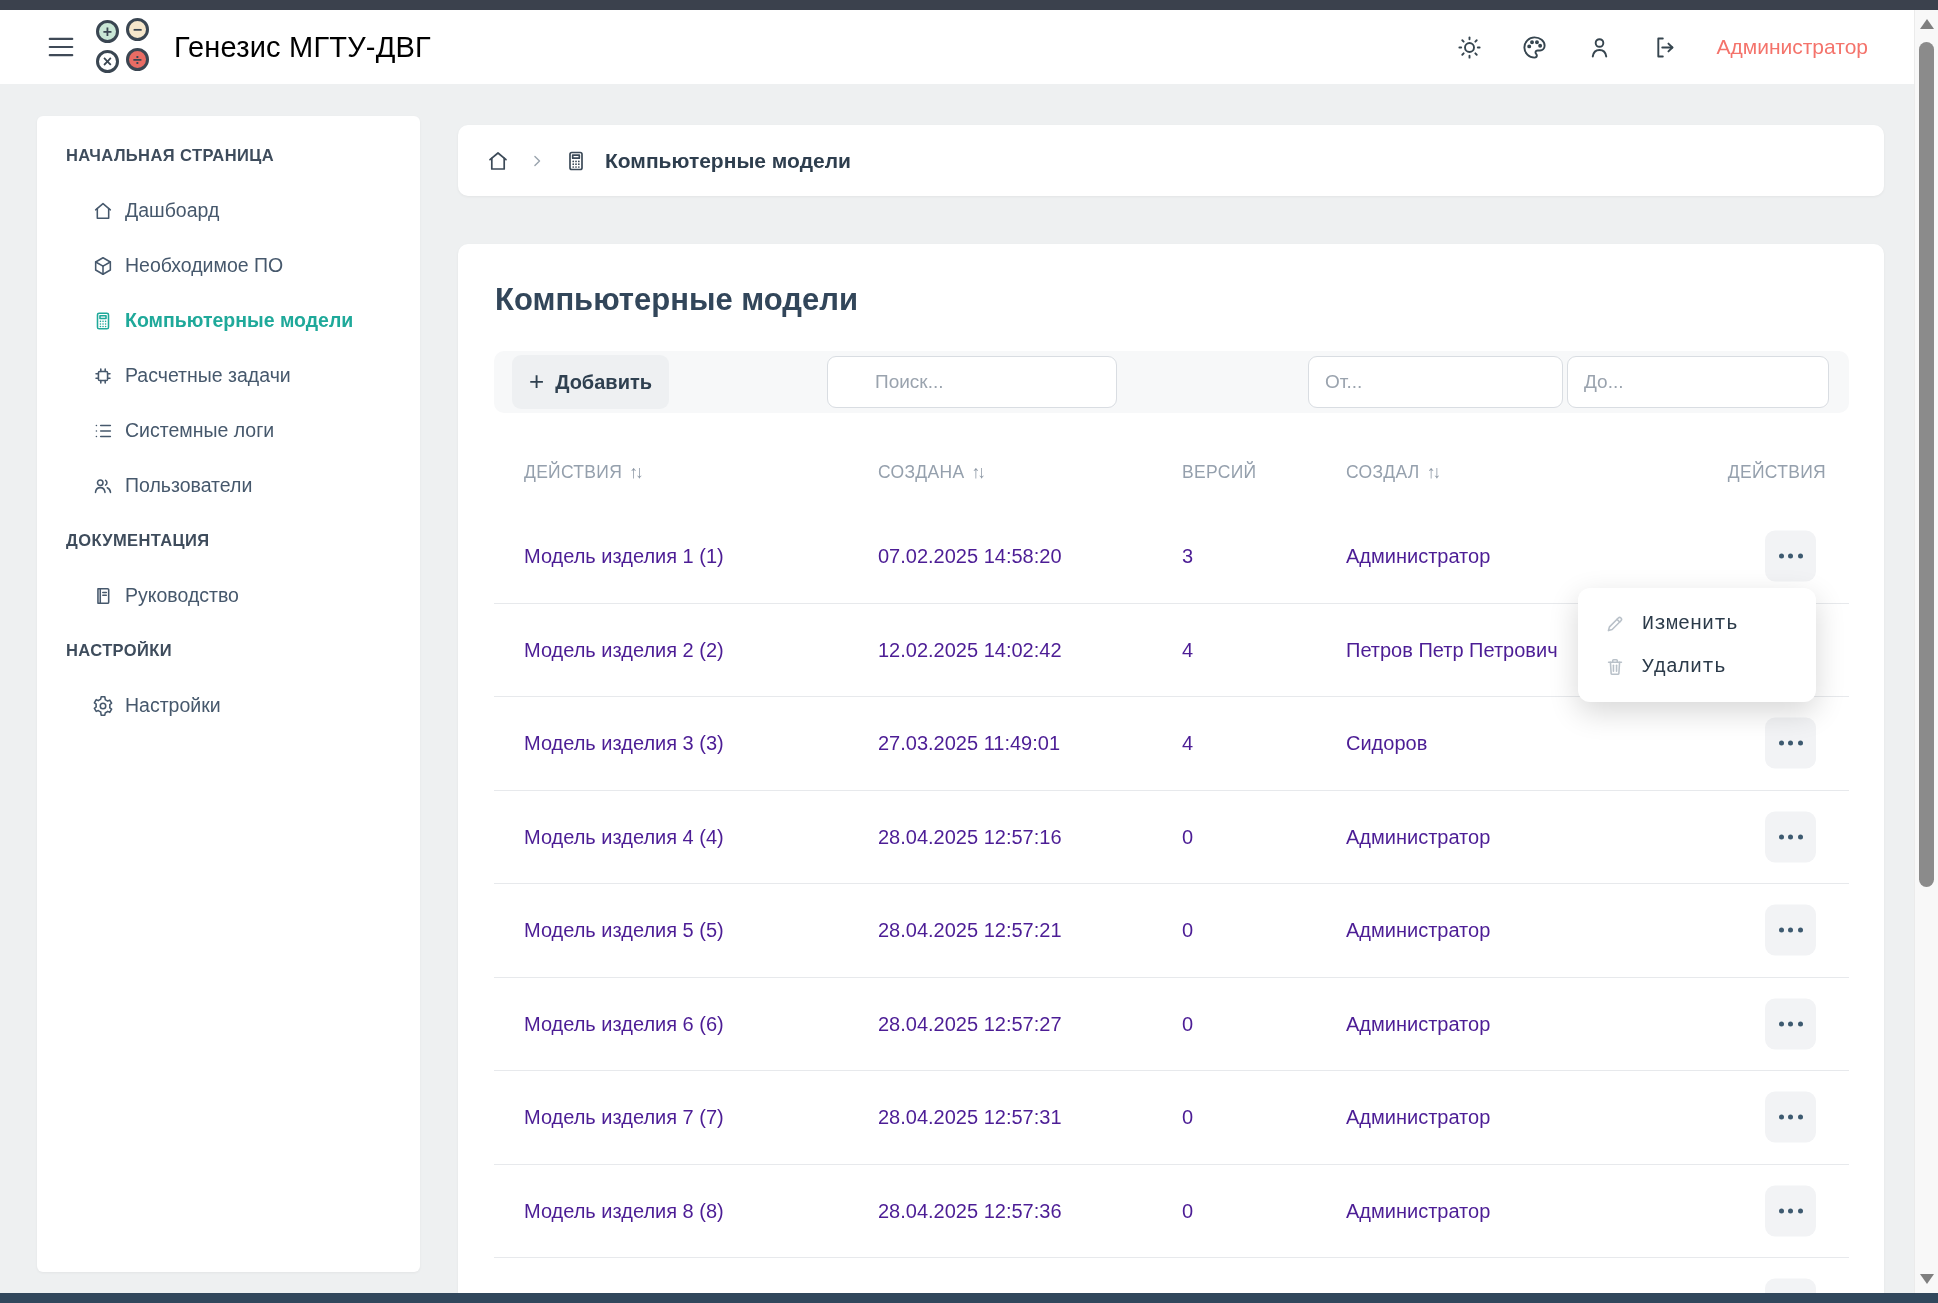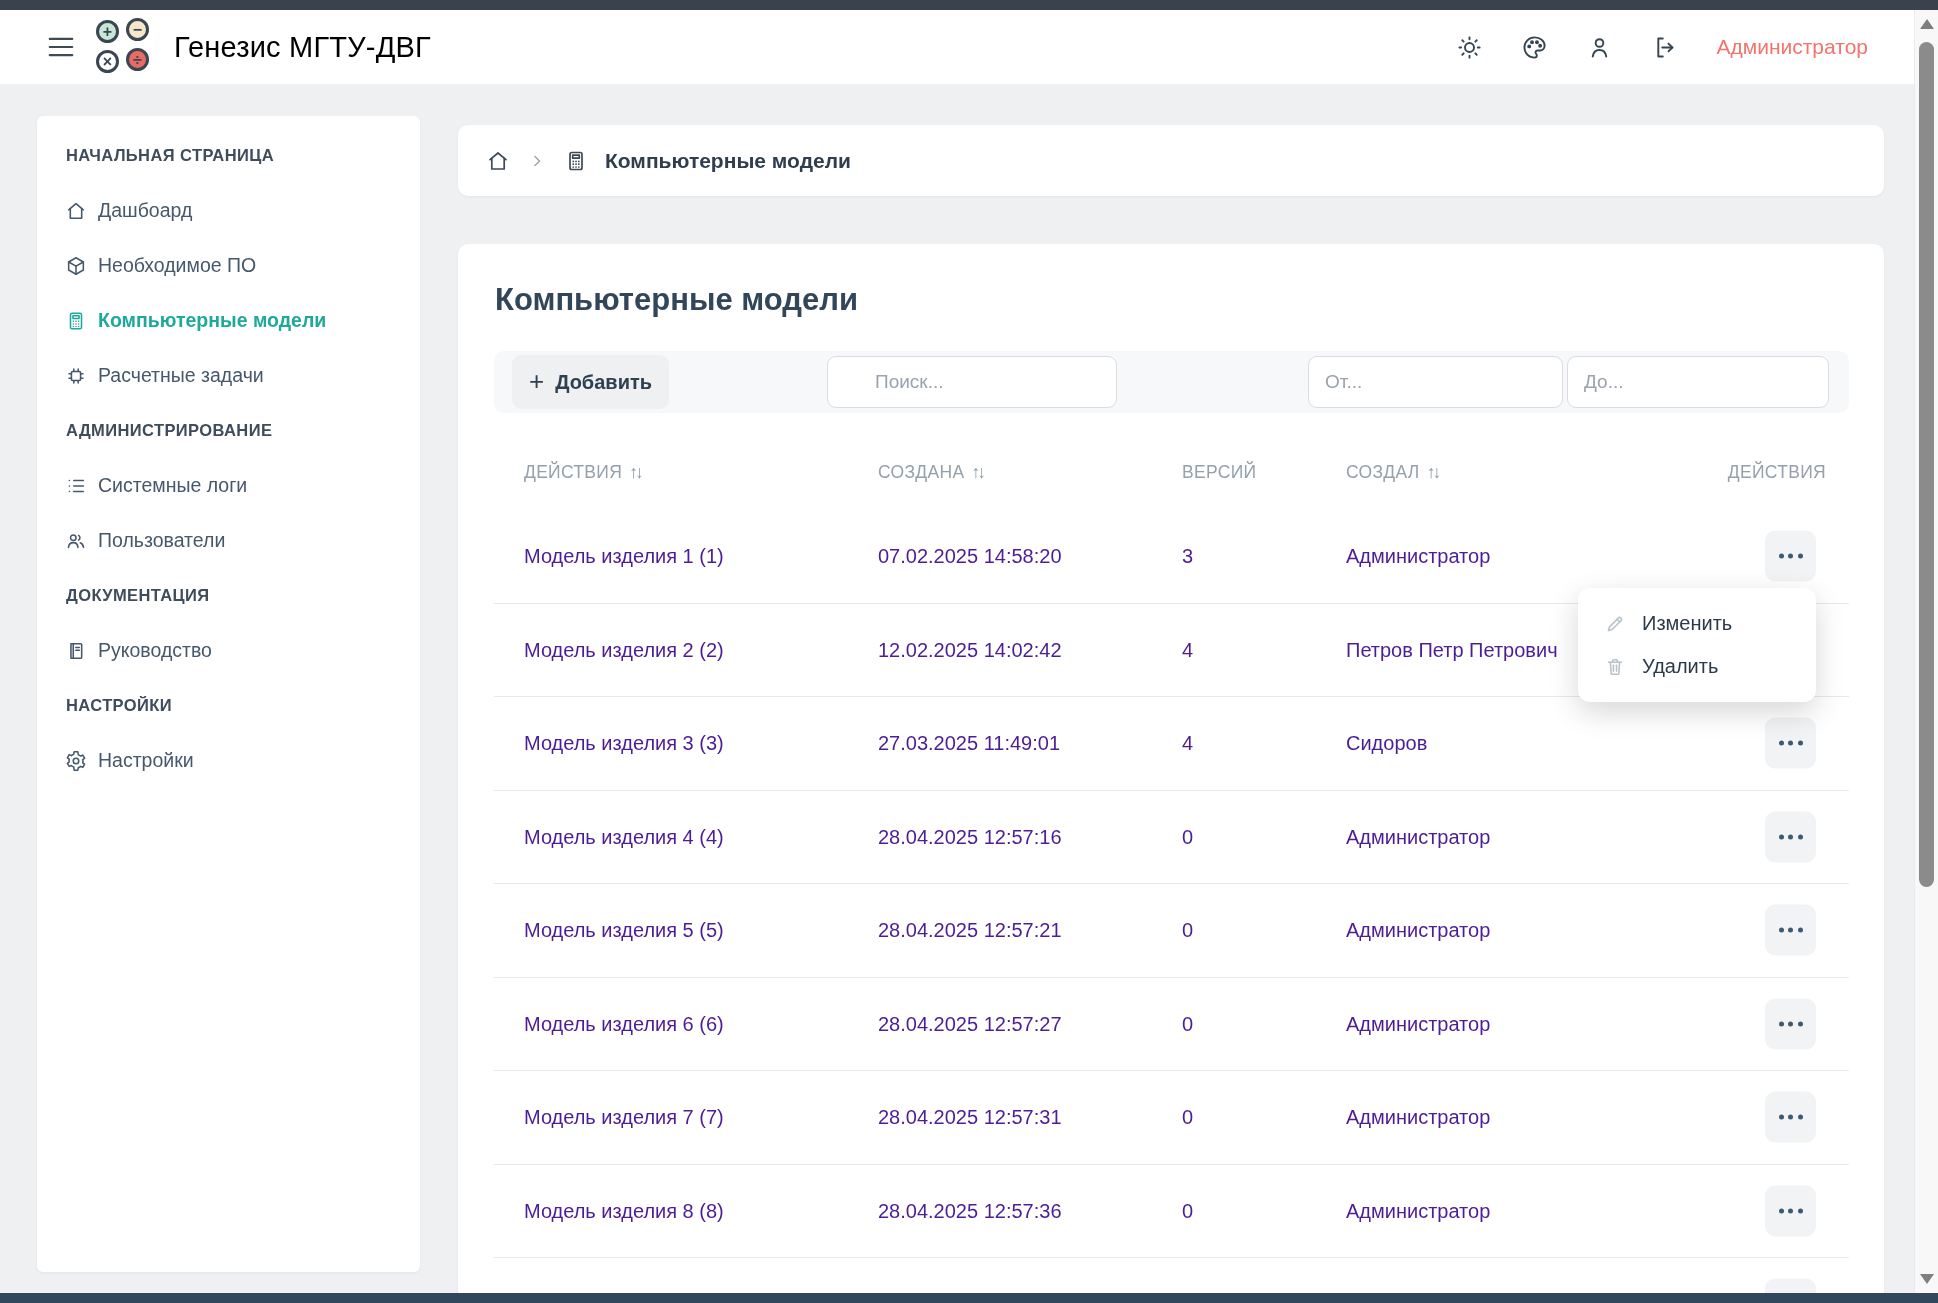--- a/index.html
+++ b/index.html
@@ -31,21 +31,21 @@
   .user-label { color:#f4736b; font-size:21px; cursor:pointer; }
 
   
   aside {
     position:absolute; left:37px; top:116px; width:383px; height:1156px;
     background:#fff; border-radius:6px; box-shadow:0 1px 3px rgba(0,0,0,.05);
     padding-top:12px;
   }
   .side-section { height:55px; display:flex; align-items:center; padding-left:29px;
     color:#3e4c5c; font-weight:700; font-size:16.5px; letter-spacing:.4px; }
-  .side-item { height:55px; display:flex; align-items:center; padding-left:27px; gap:10px;
+  .side-item { height:55px; display:flex; align-items:center; padding-left:54px; gap:10px;
     color:#46586c; font-size:19.5px; cursor:pointer; }
   .side-item .icn { display:flex; color:#46586c; width:24px; justify-content:center; }
   .side-item.active { color:#1fa99a; font-weight:700; }
   .side-item.active .icn { color:#1fa99a; }
 
   
   .bc-card {
     position:absolute; left:458px; top:125px; width:1426px; height:71px; background:#fff;
     border-radius:10px; box-shadow:0 1px 3px rgba(0,0,0,.05);
     display:flex; align-items:center; padding-left:28px; gap:17px;
@@ -97,21 +97,21 @@
   .row-action {
     position:absolute; right:33px; top:50%; transform:translateY(-50%);
     width:51px; height:51px; background:#f2f3f5; border:none; border-radius:10px; cursor:pointer;
     display:flex; align-items:center; justify-content:center; gap:4.5px;
   }
   .row-action .dot { width:5px; height:5px; border-radius:50%; background:#3e5a70; }
 
   
   .menu {
     position:absolute; left:1120px; top:344px; width:238px; background:#fff; border-radius:12px;
-    box-shadow:0 10px 30px rgba(0,0,0,.16); padding:14px 0; z-index:10;
+    box-shadow:0 10px 30px rgba(0,0,0,.16); padding:14px 0; z-index:10;font-family:Liberation Mono, monospace;
   }
   .menu-item { display:flex; align-items:center; gap:16px; padding:10px 26px;
     font-size:20px; color:#2b3a49; cursor:pointer; }
   .menu-item .micn { color:#b9c1c9; display:flex; }
 
   
   .scrollbar { position:absolute; right:0; top:10px; width:24px; height:1283px;
     background:#f8f8f8; border-left:1px solid #ebebeb; z-index:45; }
   .sb-up { position:absolute; top:9px; left:50%; transform:translateX(-50%); width:0; height:0;
     border-left:7px solid transparent; border-right:7px solid transparent; border-bottom:10px solid #7f7f7f; }
@@ -231,21 +231,20 @@
           <line x1="9.6" y1="17" x2="9.6" y2="19.6"></line>
           <line x1="14.4" y1="17" x2="14.4" y2="19.6"></line>
           <line x1="7" y1="9.6" x2="4.4" y2="9.6"></line>
           <line x1="7" y1="14.4" x2="4.4" y2="14.4"></line>
           <line x1="17" y1="9.6" x2="19.6" y2="9.6"></line>
           <line x1="17" y1="14.4" x2="19.6" y2="14.4"></line>
         </svg>
       </span>
       <span>Расчетные задачи</span>
     </div>
-    <div class="side-section">АДМИНИСТРИРОВАНИЕ</div>
     <div class="side-item">
       <span class="icn">
         <svg width="22" height="22" viewBox="0 0 24 24" fill="none" stroke="currentColor" stroke-width="1.7" stroke-linecap="round" stroke-linejoin="round">
           <line x1="9.5" y1="6" x2="20" y2="6"></line>
           <line x1="9.5" y1="12" x2="20" y2="12"></line>
           <line x1="9.5" y1="18" x2="20" y2="18"></line>
           <line x1="4.8" y1="6" x2="4.85" y2="6"></line>
           <line x1="4.8" y1="12" x2="4.85" y2="12"></line>
           <line x1="4.8" y1="18" x2="4.85" y2="18"></line>
         </svg>

